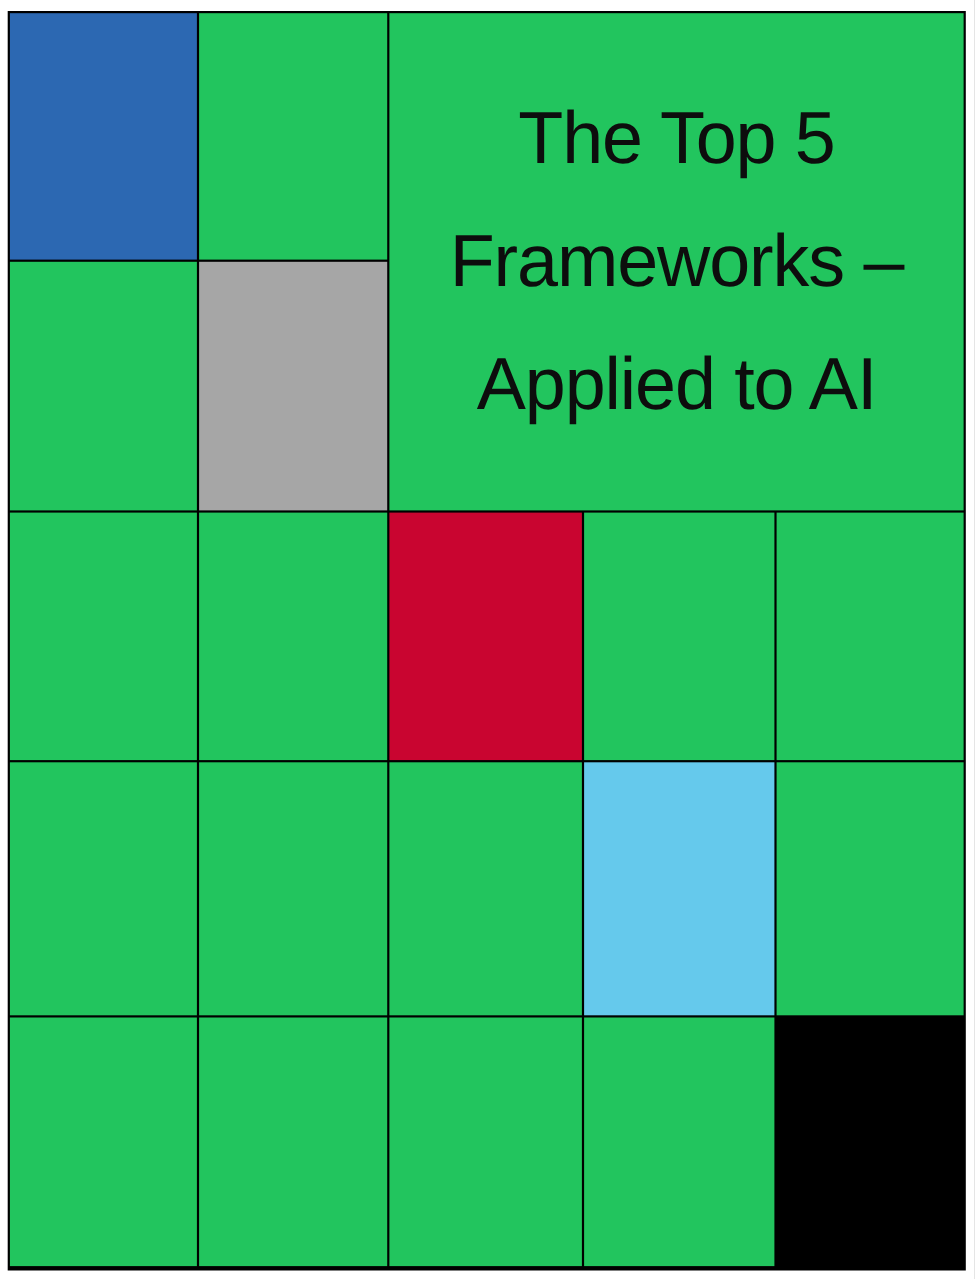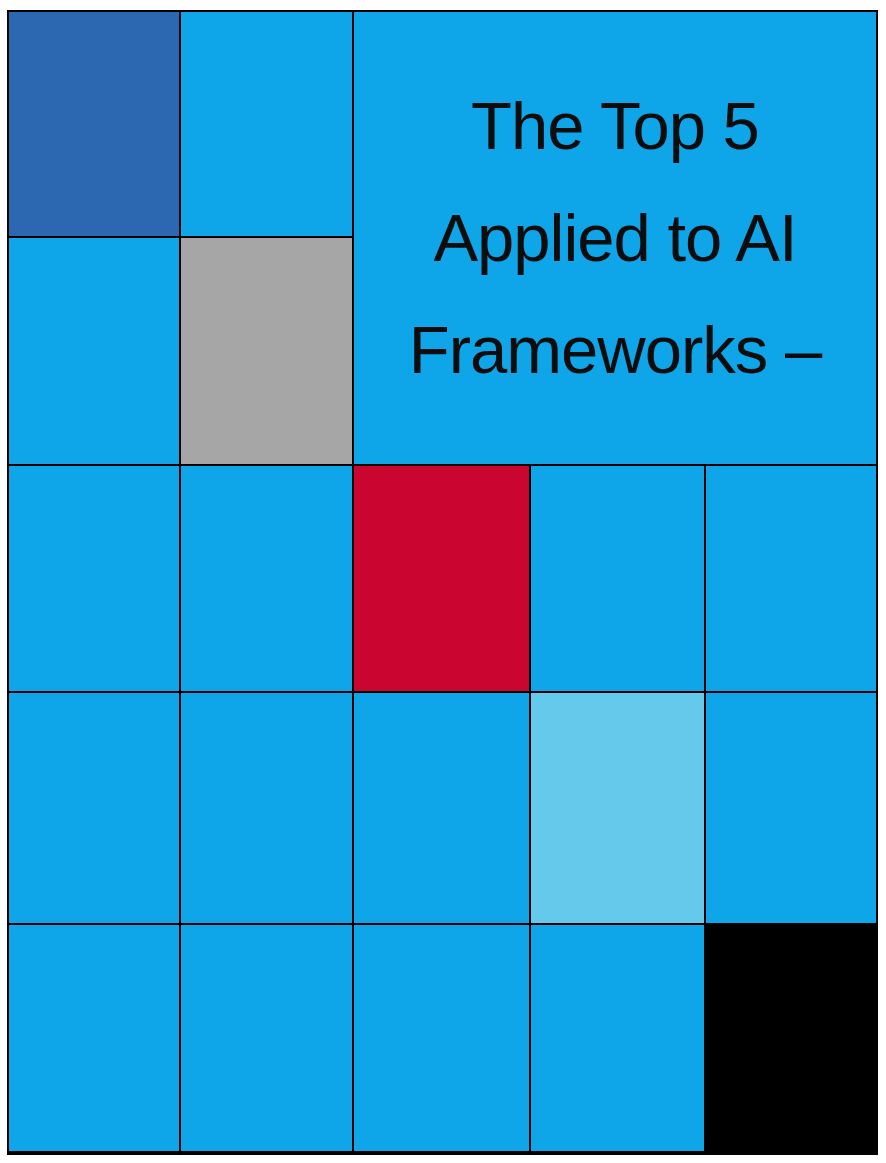--- a/index.html
+++ b/index.html
@@ -24,21 +24,21 @@
     height: 1145px;
     box-sizing: border-box;
     display: grid;
     grid-template-columns: 170px 171px 175px 173px 1fr;
     grid-template-rows: 224px 226px 225px 230px 1fr;
     gap: 2px;
     background: #000000;
     padding: 2px 2px 4px 2px;
   }
   .cell {
-    background: #0ea5e9;
+    background: #22c55e;
   }
   .title-cell {
     grid-row: 1 / 3;
     grid-column: 3 / 6;
     display: flex;
     flex-direction: column;
     align-items: center;
     justify-content: center;
     text-align: center;
   }
@@ -55,22 +55,22 @@
 <body>
 
 <div class="slide">
   <div class="grid" style="background: rgb(0, 0, 0);">
 
     <div class="cell" style="grid-area: 1 / 1; background: rgb(44, 104, 178);"></div>
     <div class="cell" style="grid-row:1;grid-column:2;"></div>
 
     <div class="cell title-cell">
       <div class="title-line" style="color: rgb(13, 13, 13);">The Top 5</div>
+      <div class="title-line" style="color: rgb(13, 13, 13);">Frameworks –</div>
       <div class="title-line" style="color: rgb(13, 13, 13);">Applied to AI</div>
-      <div class="title-line" style="color: rgb(13, 13, 13);">Frameworks –</div>
     </div>
 
     <div class="cell" style="grid-row:2;grid-column:1;"></div>
     <div class="cell" style="grid-area: 2 / 2; background: rgb(166, 166, 166);"></div>
 
     <div class="cell" style="grid-row:3;grid-column:1;"></div>
     <div class="cell" style="grid-row:3;grid-column:2;"></div>
     <div class="cell" style="grid-area: 3 / 3; background: rgb(201, 5, 48);"></div>
     <div class="cell" style="grid-row:3;grid-column:4;"></div>
     <div class="cell" style="grid-row:3;grid-column:5;"></div>

